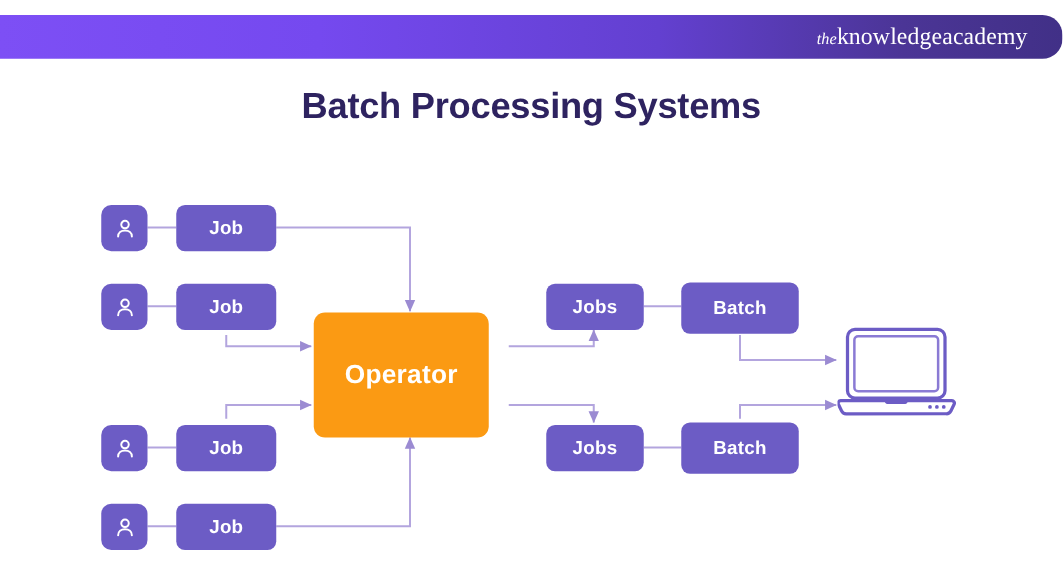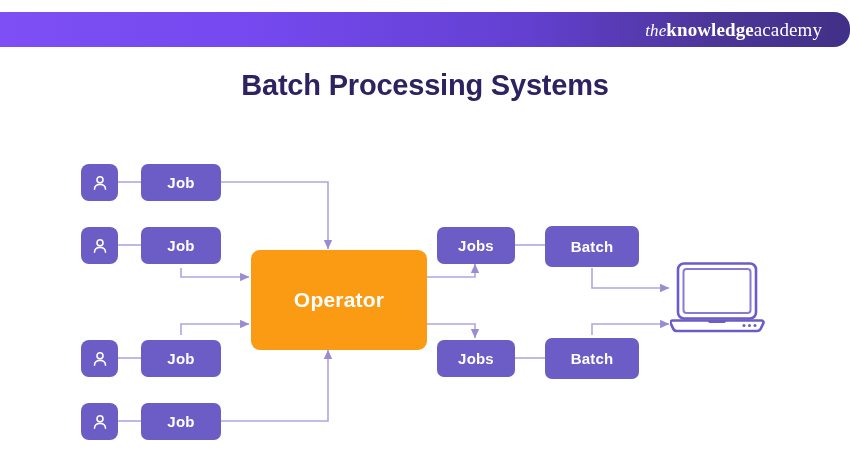--- a/index.html
+++ b/index.html
@@ -32,23 +32,23 @@
     top: 50%;
     transform: translateY(-50%);
     color: #ffffff;
     font-family: "Liberation Serif", serif;
     font-size: 19px;
     white-space: nowrap;
     letter-spacing: .1px;
   }
   #brand-logo .the {
     font-style: italic;
-    font-size: 17px;
-  }
-  #brand-logo .kn { font-weight: 700; }
+    font-size: 13px;
+  }
+  #brand-logo .kn { font-weight: 400; }
   #brand-logo .ac { font-weight: 400; }
 
   
   #page-title {
     position: absolute;
     left: 0;
     top: 69px;
     width: 850px;
     text-align: center;
     color: #2e2360;
@@ -188,21 +188,21 @@
   <div class="node node-job" style="left:141px; top:195px; width:80px; height:37px;">
     <span>Job</span>
   </div>
   <div class="node node-job" style="left:141px; top:308px; width:80px; height:37px;">
     <span>Job</span>
   </div>
   <div class="node node-job" style="left:141px; top:371px; width:80px; height:37px;">
     <span>Job</span>
   </div>
 
-  <div class="node node-operator" style="left:251px; top:218px; width:176px; height:100px;">
+  <div class="node node-operator" style="left:251px; top:218px; width:140px; height:100px;">
     <span>Operator</span>
   </div>
 
   <div class="node node-jobs" style="left:437px; top:195px; width:78px; height:37px;">
     <span>Jobs</span>
   </div>
   <div class="node node-jobs" style="left:437px; top:308px; width:78px; height:37px;">
     <span>Jobs</span>
   </div>
 

